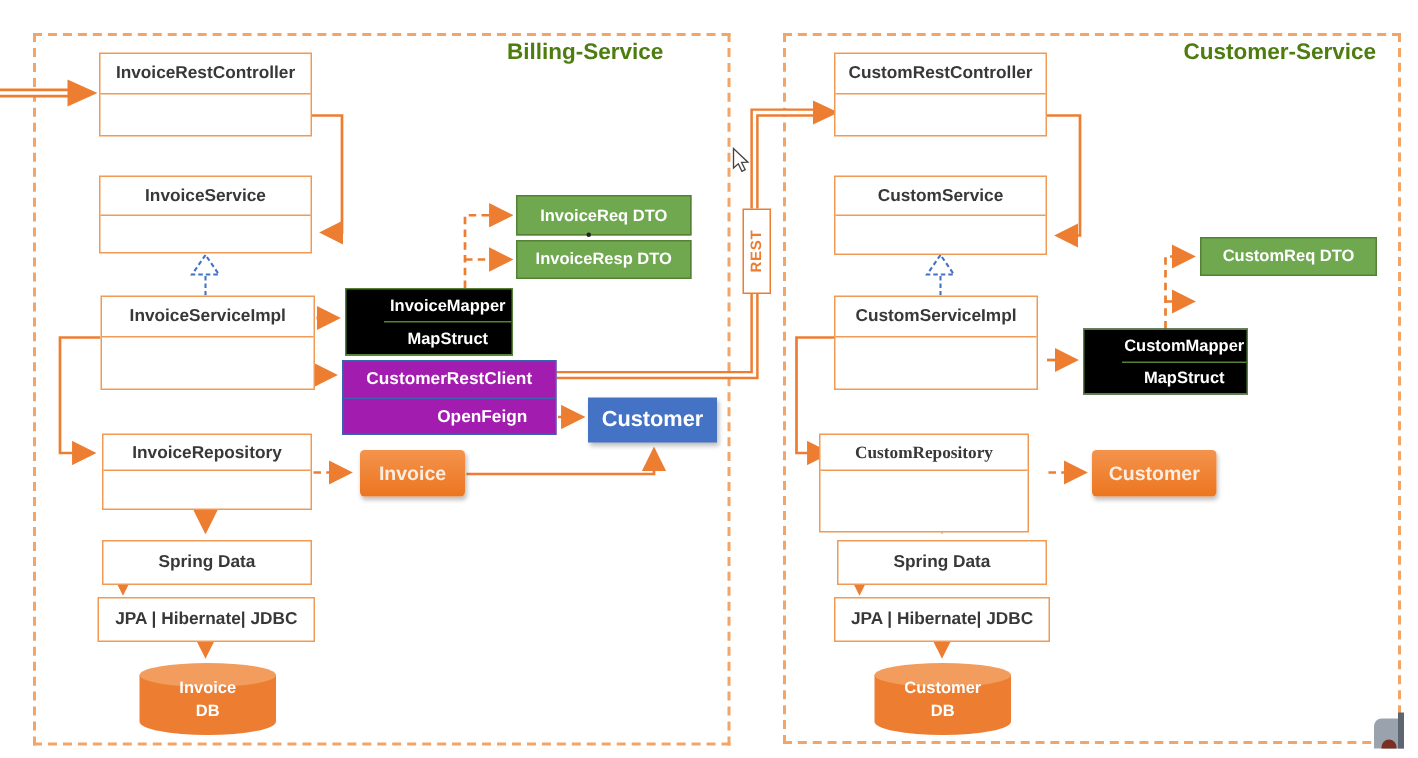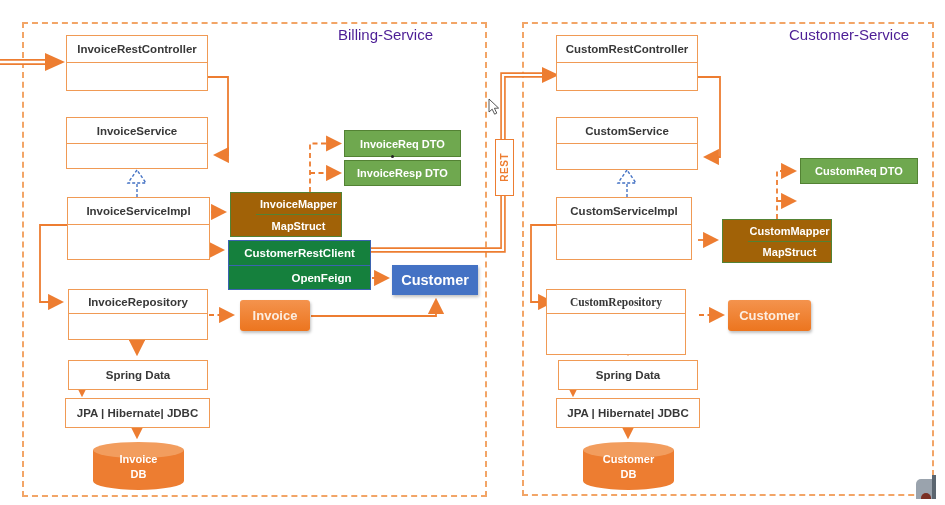--- a/index.html
+++ b/index.html
@@ -4,51 +4,51 @@
 <style>
   html,body{margin:0;padding:0;background:#fff;}
   #canvas{
     position:relative;width:945px;height:505px;background:#fff;overflow:hidden;
     font-family:"Liberation Sans", sans-serif;
   }
   .panel{
     position:absolute;border:2px dashed #F2A567;z-index:1;background:transparent;
   }
   .panel-title{
-    position:absolute;font-size:15px;font-weight:normal;color:#4c1d95;z-index:3;
+    position:absolute;font-size:15px;font-weight:bold;color:#4d7c0f;z-index:3;
   }
   .uml-box{
     position:absolute;background:#fff;border:1.6px solid #F09A55;z-index:3;
     box-sizing:border-box;
   }
   .uml-title{
     border-bottom:1.6px solid #F09A55;display:flex;align-items:center;justify-content:center;
     font-size:11.5px;font-weight:600;color:#383838;box-sizing:border-box;
   }
   .single-box{
     position:absolute;background:#fff;border:1.6px solid #F09A55;z-index:3;
     display:flex;align-items:center;justify-content:center;
     font-size:11.5px;font-weight:600;color:#383838;box-sizing:border-box;
   }
   .green-box{
-    position:absolute;background:#a16207;border:1px solid #538234;z-index:3;
+    position:absolute;background:#000000;border:1px solid #538234;z-index:3;
     box-sizing:border-box;color:#fff;padding-left:25px;
   }
   .green-row{
     display:flex;align-items:center;justify-content:center;
     font-size:11px;font-weight:600;box-sizing:border-box;
   }
   .green-row.top{border-bottom:1px solid #538234;}
   .green-single{
     position:absolute;background:#6FA84F;border:1px solid #538234;z-index:3;
     display:flex;align-items:center;justify-content:center;
     font-size:11px;font-weight:600;color:#fff;box-sizing:border-box;
   }
   .blue-box{
-    position:absolute;background:#15803d;border:1px solid #3A63B0;z-index:3;
+    position:absolute;background:#a21caf;border:1px solid #3A63B0;z-index:3;
     box-sizing:border-box;color:#fff;
   }
   .blue-row{
     display:flex;align-items:center;justify-content:center;
     font-size:11.5px;font-weight:600;box-sizing:border-box;
   }
   .blue-row.top{border-bottom:1px solid #3A63B0;}
   .blue-entity{
     position:absolute;background:#4472C4;z-index:3;display:flex;align-items:center;justify-content:center;
     font-size:14.5px;font-weight:600;color:#fff;box-sizing:border-box;box-shadow:1px 2px 3px rgba(0,0,0,.25);

